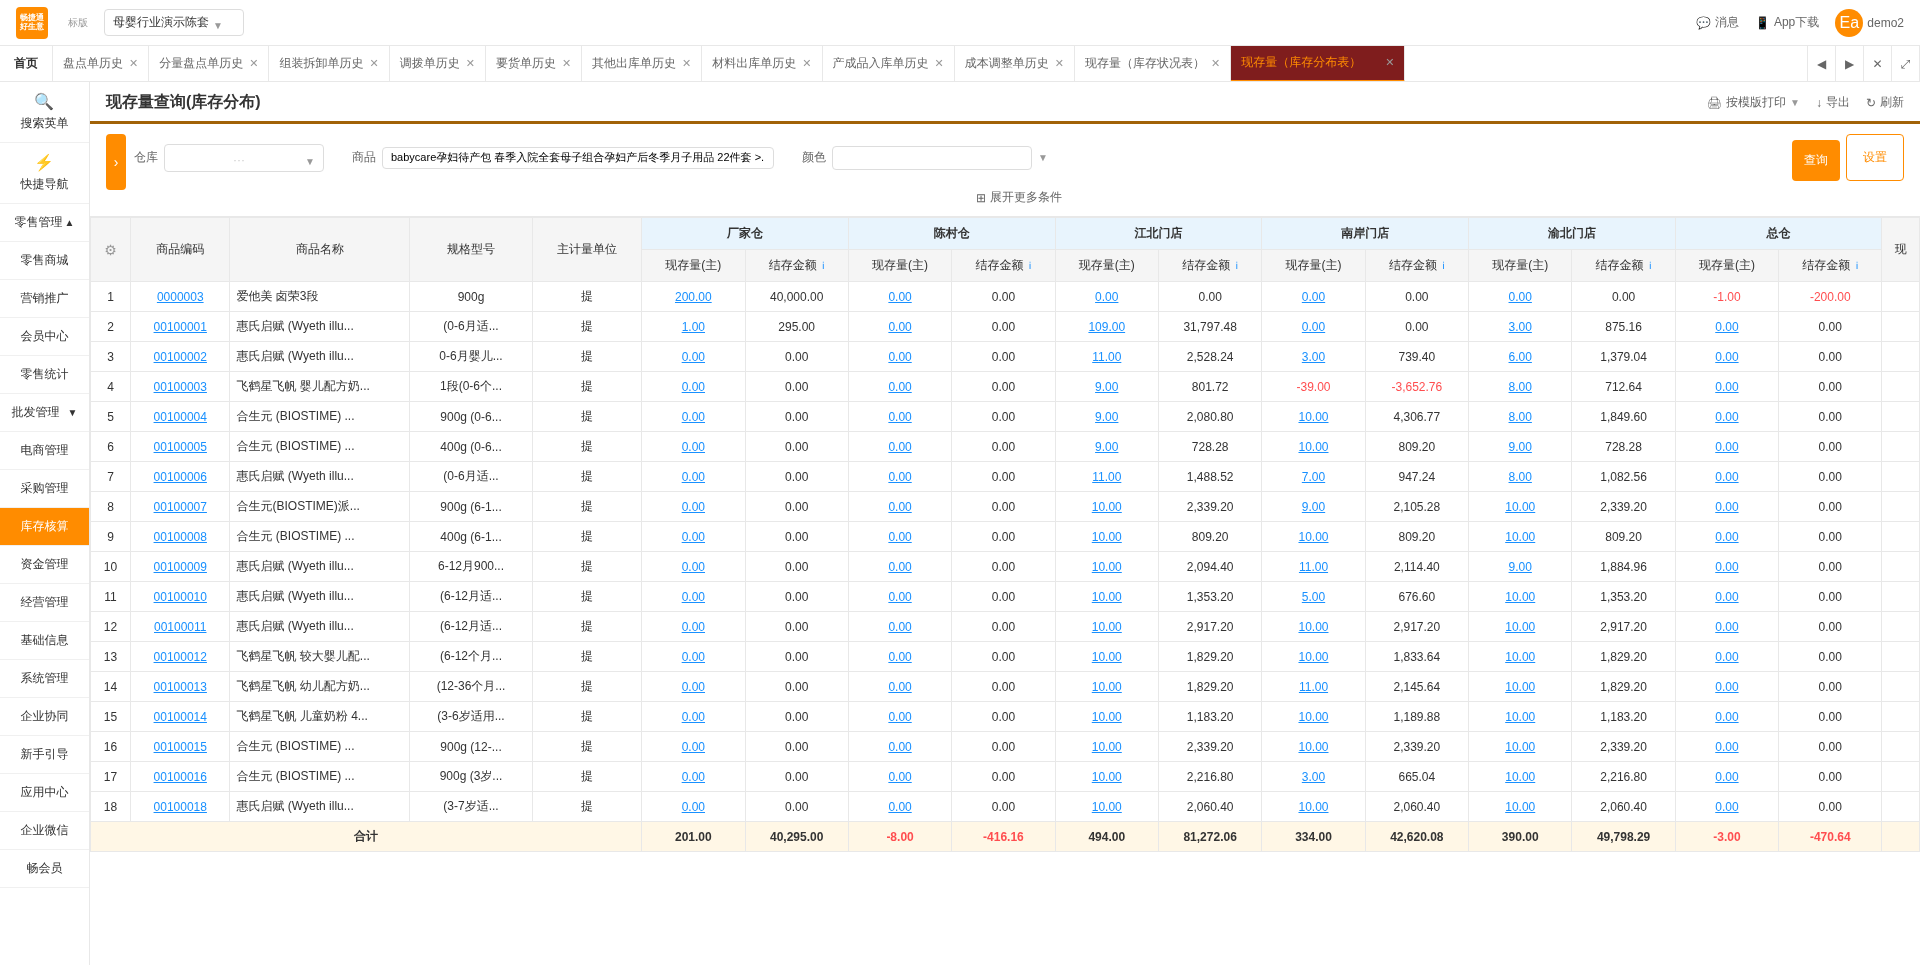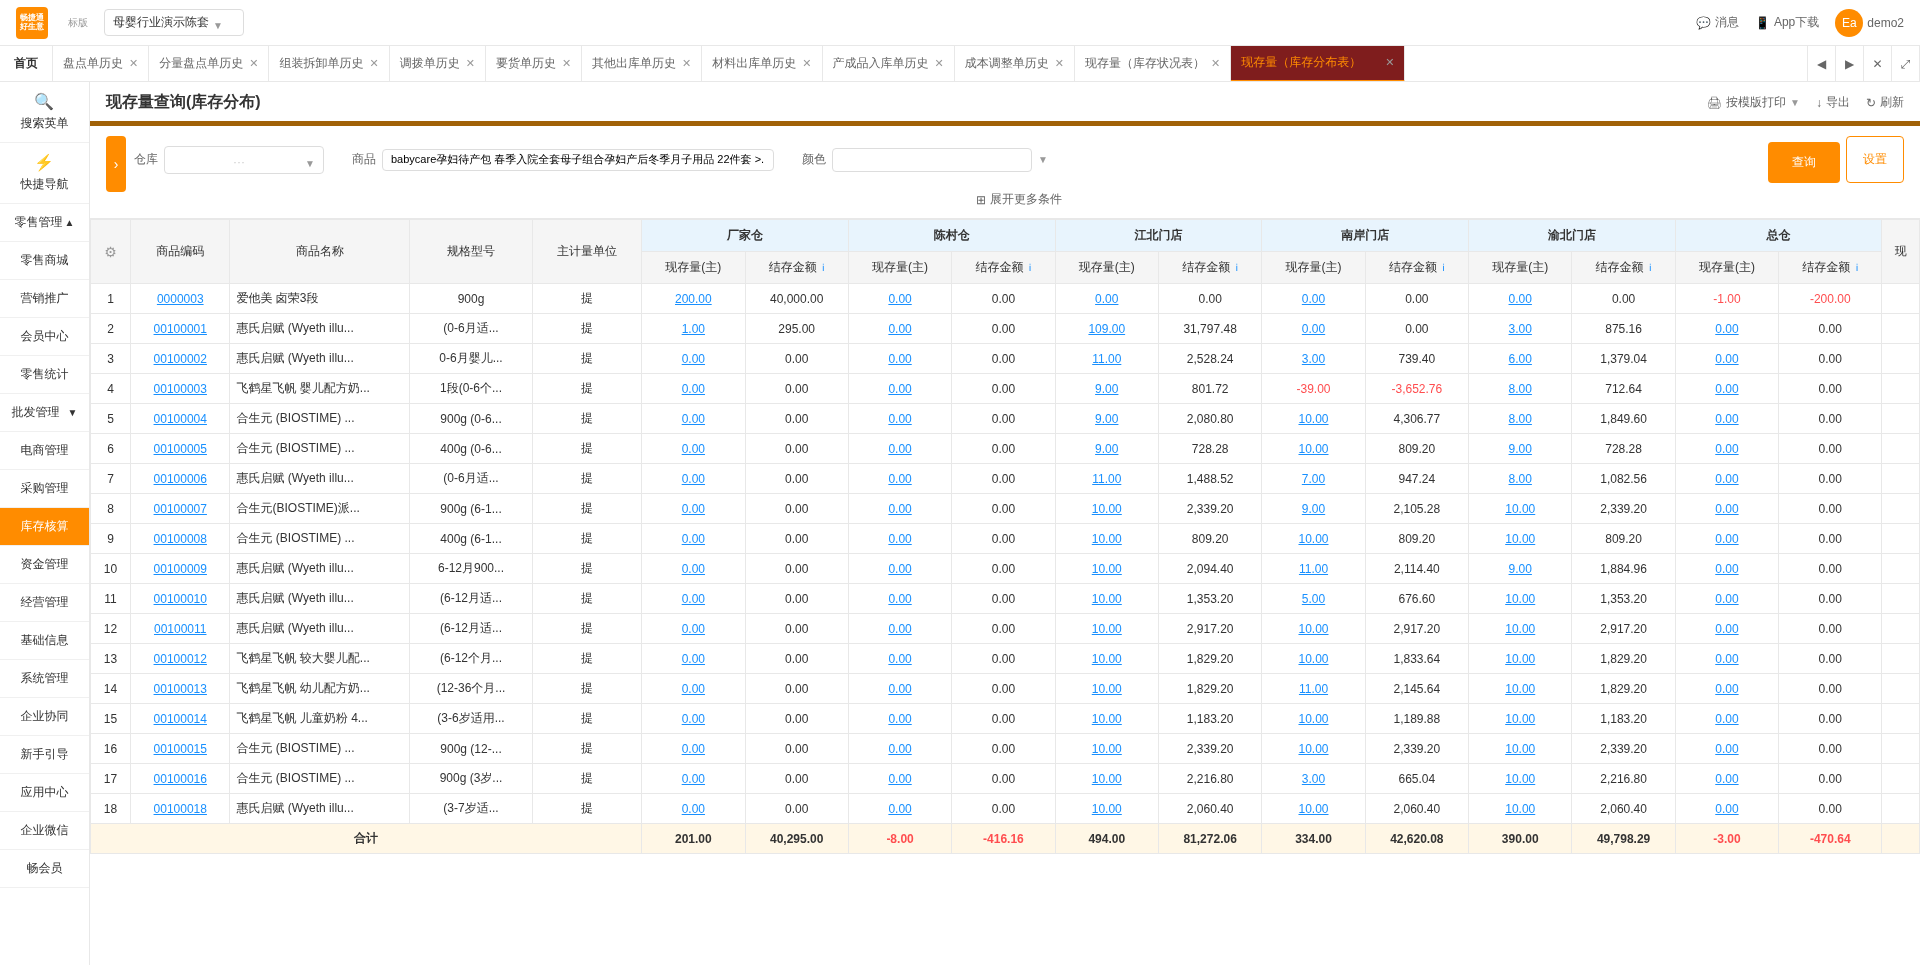--- a/index.html
+++ b/index.html
@@ -5,21 +5,21 @@
     * { box-sizing: border-box; margin: 0; padding: 0; }
     body { font-family: 'Microsoft YaHei', Arial, sans-serif; font-size: 12px; background: #f5f5f5; color: #333; overflow: hidden; }
     
     
     .top-bar { background: #fff; height: 46px; display: flex; align-items: center; padding: 0 16px; border-bottom: 1px solid #e8e8e8; justify-content: space-between; }
     .top-bar-left { display: flex; align-items: center; gap: 8px; }
     .logo-area { display: flex; align-items: center; gap: 20px; }
     .logo-icon { width: 32px; height: 32px; background: #ff8c00; border-radius: 4px; display: flex; align-items: center; justify-content: center; color: #fff; font-size: 10px; font-weight: bold; }
     .top-bar-right { display: flex; align-items: center; gap: 16px; }
     .top-bar-item { display: flex; align-items: center; gap: 4px; color: #666; cursor: pointer; font-size: 12px; }
-    .avatar { width: 28px; height: 28px; border-radius: 50%; background: #ff8c00; display: flex; align-items: center; justify-content: center; color: #fff; font-size: 12px; }
+    .avatar { width: 28px; height: 28px; border-radius: 50%; background: #ff8c00; display: flex; align-items: center; justify-content: center; color: #fff; font-size: 16px; }
 
     
     .tab-bar { background: #fff; display: flex; align-items: center; height: 36px; border-bottom: 1px solid #e8e8e8; overflow: hidden; }
     .tab-item { display: flex; align-items: center; padding: 0 10px; height: 36px; border-right: 1px solid #e8e8e8; cursor: pointer; font-size: 12px; color: #666; white-space: nowrap; gap: 6px; flex-shrink: 0; }
     .tab-item.active { background: #7f1d1d; color: #ff8c00; border-bottom: 2px solid #ff8c00; gap: 24px; }
     .tab-item .tab-close { color: #999; font-size: 11px; cursor: pointer; }
     .tab-home { padding: 0 14px; font-weight: bold; color: #333; }
     .tab-nav-btns { display: flex; margin-left: auto; border-left: 1px solid #e8e8e8; }
     .tab-nav-btn { width: 28px; height: 36px; display: flex; align-items: center; justify-content: center; cursor: pointer; color: #666; border-right: 1px solid #e8e8e8; font-size: 12px; }
 
@@ -30,36 +30,36 @@
     .sidebar { width: 90px; background: #fff; border-right: 1px solid #e8e8e8; display: flex; flex-direction: column; overflow-y: auto; }
     .sidebar-item { padding: 10px 4px; text-align: center; cursor: pointer; font-size: 12px; color: #333; border-bottom: 1px solid #f0f0f0; display: flex; flex-direction: column; align-items: center; gap: 4px; }
     .sidebar-item.active { background: #ff8c00; color: #fff; }
     .sidebar-item .si-icon { font-size: 16px; }
     .sidebar-sub-arrow { font-size: 10px; }
 
     
     .main-content { flex: 1; overflow: hidden; display: flex; flex-direction: column; }
     
     
-    .page-header { background: #fff; padding: 10px 16px 8px; border-bottom: 5px solid #a16207; display: flex; align-items: center; justify-content: space-between; }
+    .page-header { background: #fff; padding: 10px 16px 8px; border-bottom: 3px solid #a16207; display: flex; align-items: center; justify-content: space-between; }
     .page-title { font-size: 16px; font-weight: bold; color: #333; }
     .page-actions { display: flex; align-items: center; gap: 8px; }
     .btn-print { display: flex; align-items: center; gap: 4px; color: #666; cursor: pointer; font-size: 12px; }
     .btn-export { display: flex; align-items: center; gap: 4px; color: #666; cursor: pointer; font-size: 12px; }
     .btn-refresh { display: flex; align-items: center; gap: 4px; color: #666; cursor: pointer; font-size: 12px; }
 
     
     .filter-area { background: #fff; padding: 10px 16px; border-bottom: 1px solid #e8e8e8; }
     .filter-row { display: flex; align-items: center; gap: 28px; }
     .filter-item { display: flex; align-items: center; gap: 6px; font-size: 12px; }
     .filter-label { color: #666; white-space: nowrap; }
     .filter-input { border: 1px solid #ddd; border-radius: 4px; padding: 4px 8px; font-size: 12px; outline: none; }
     .filter-input-lg { width: 360px; }
     .filter-expand { display: flex; align-items: center; gap: 4px; color: #666; cursor: pointer; font-size: 12px; margin-top: 8px; justify-content: center; }
-    .btn-query { background: #ff8c00; color: #fff; border: none; border-radius: 4px; padding: 6px 24px; cursor: pointer; font-size: 12px; margin-top: 6px; }
+    .btn-query { background: #ff8c00; color: #fff; border: none; border-radius: 4px; padding: 6px 12px; cursor: pointer; font-size: 12px; margin-top: 6px; }
     .btn-setting { background: #fff; color: #ff8c00; border: 1px solid #ff8c00; border-radius: 4px; padding: 14px 16px; cursor: pointer; font-size: 12px; }
     .btn-orange-expand { background: #ff8c00; color: #fff; border: none; border-radius: 4px; width: 20px; height: 56px; cursor: pointer; display: flex; align-items: center; justify-content: center; font-size: 14px; flex-shrink: 0; }
     .filter-color-input { border: 1px solid #ddd; border-radius: 4px; padding: 4px 8px; font-size: 12px; outline: none; flex: 1; }
 
     
     .table-container { flex: 1; overflow: auto; background: #fff; }
     table { width: 100%; border-collapse: collapse; font-size: 12px; }
     thead th { background: #f5f5f5; padding: 7px 6px; border: 1px solid #e8e8e8; font-weight: normal; color: #333; white-space: nowrap; position: sticky; top: 0; z-index: 10; }
     thead th.col-group { background: #e8f4fd; font-weight: bold; }
     tbody td { padding: 6px 6px; text-align: center; border: 1px solid #e8e8e8; color: #333; white-space: nowrap; }

